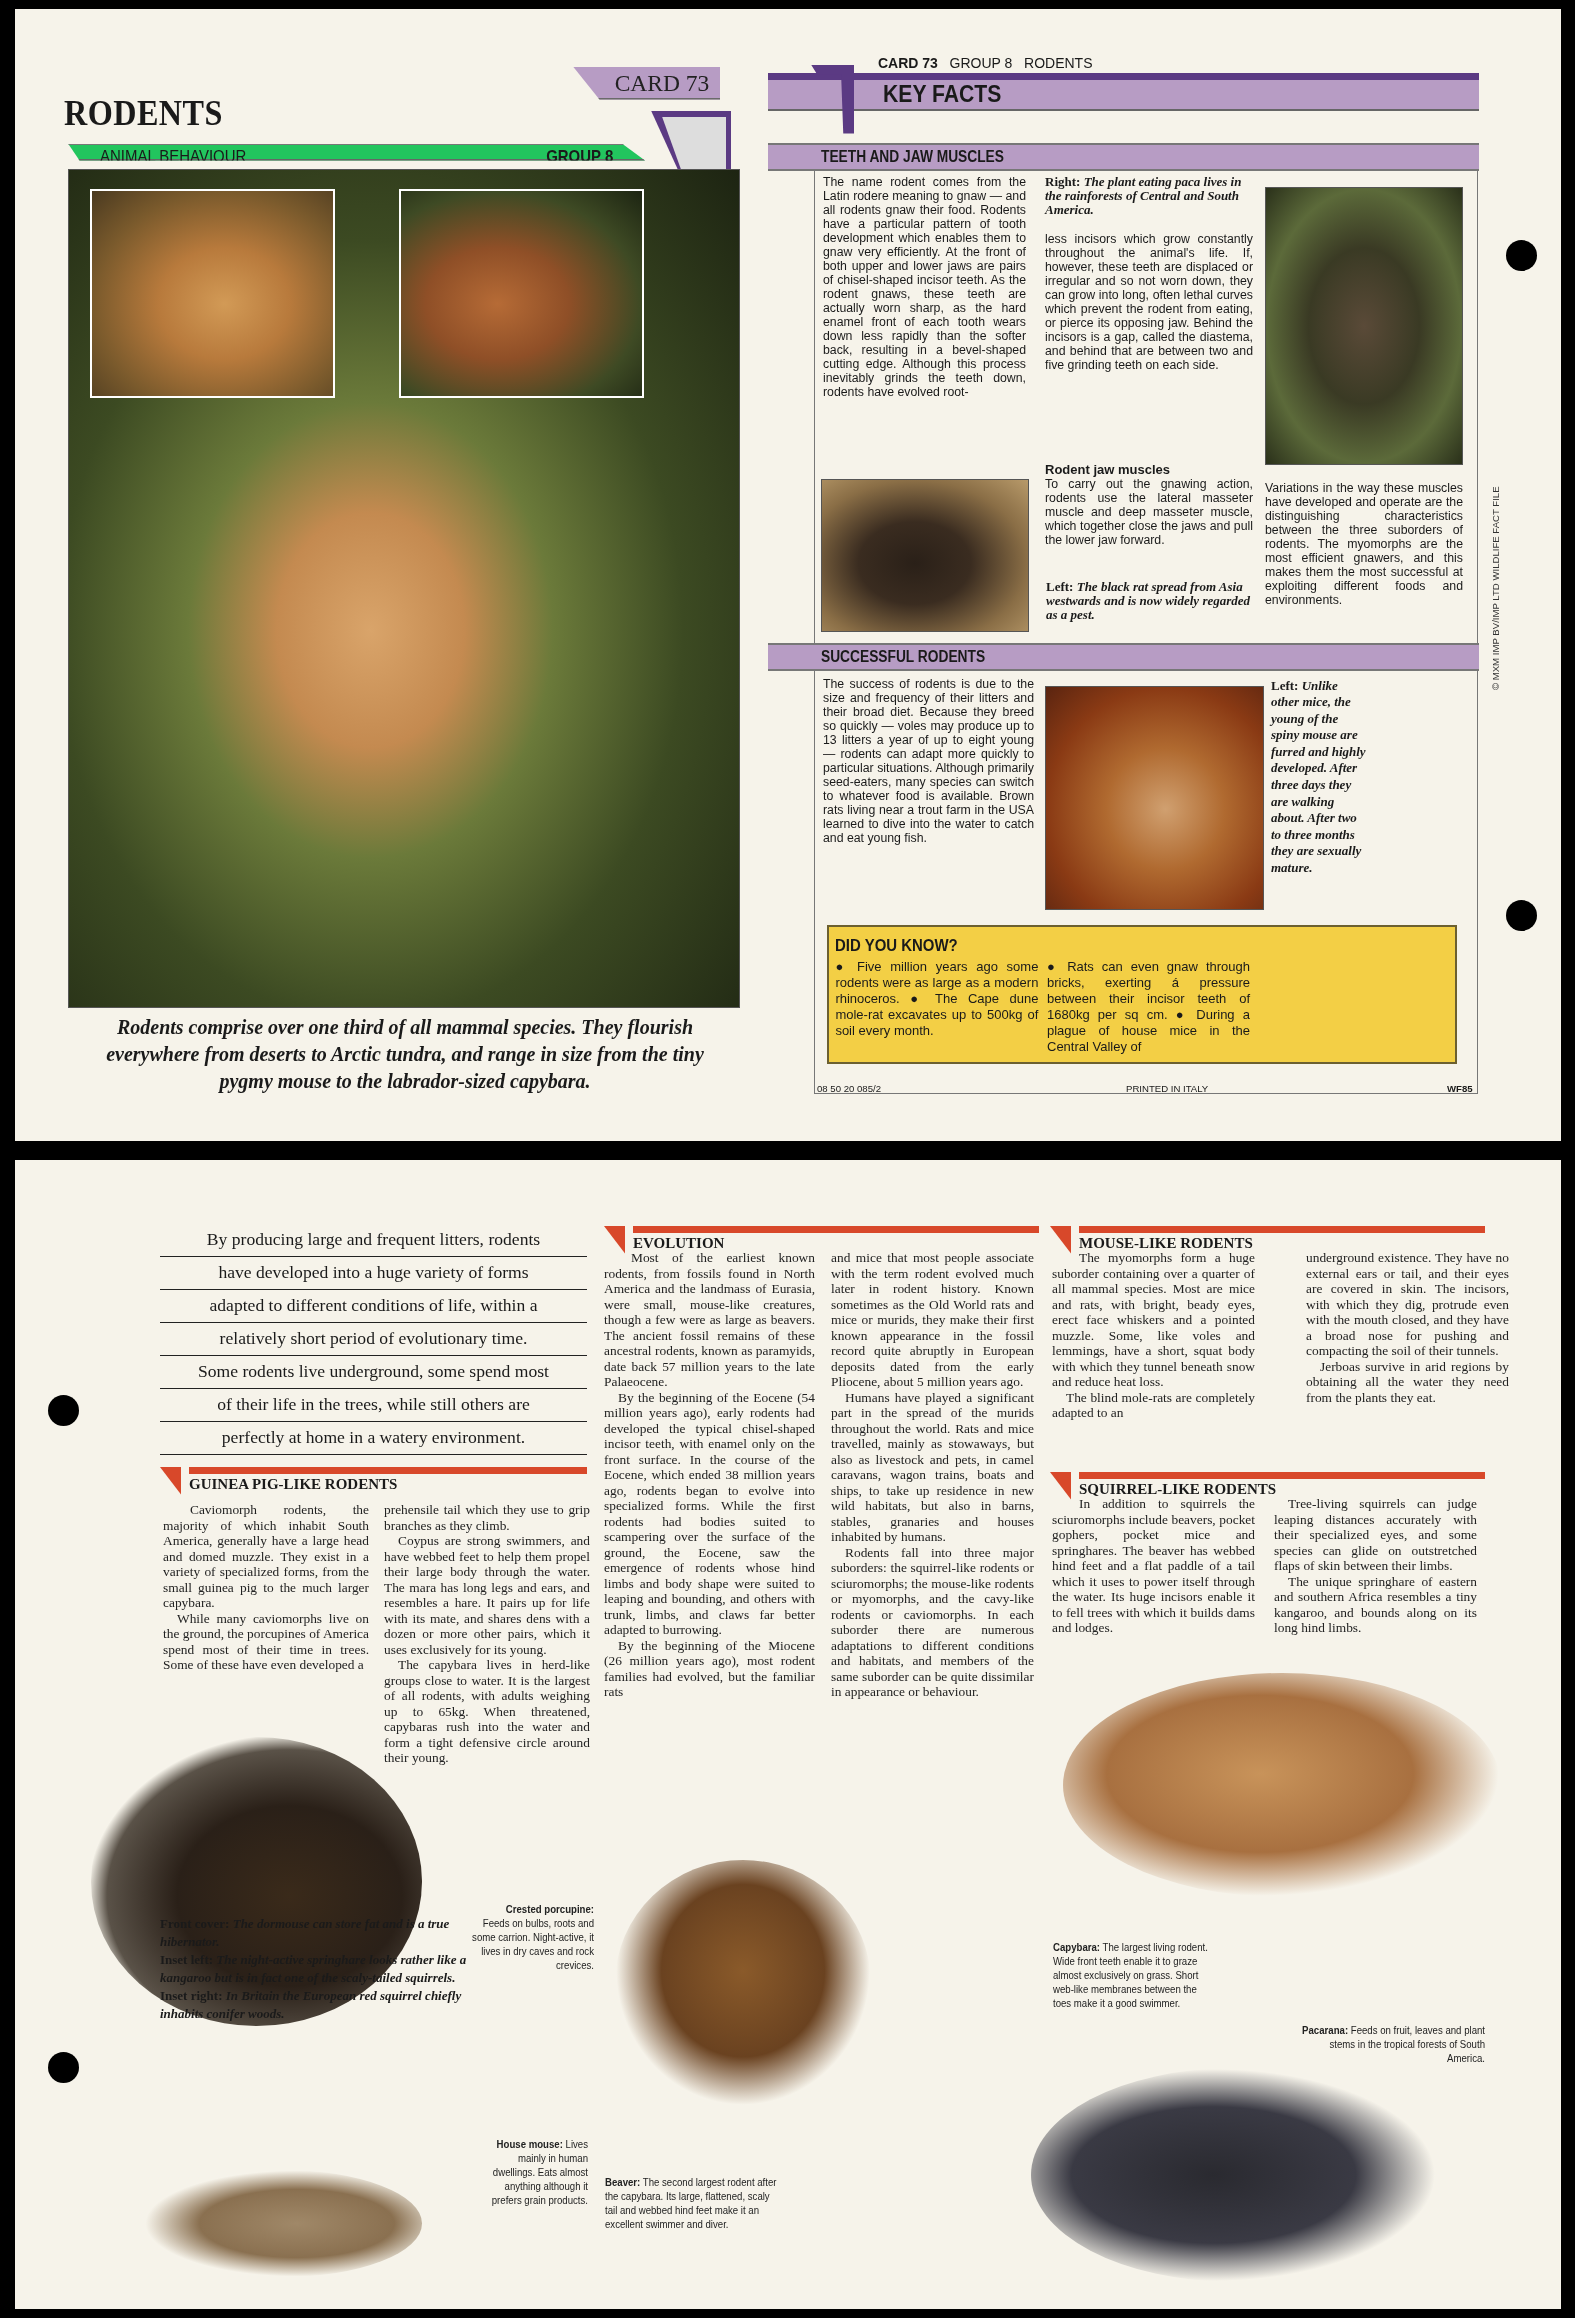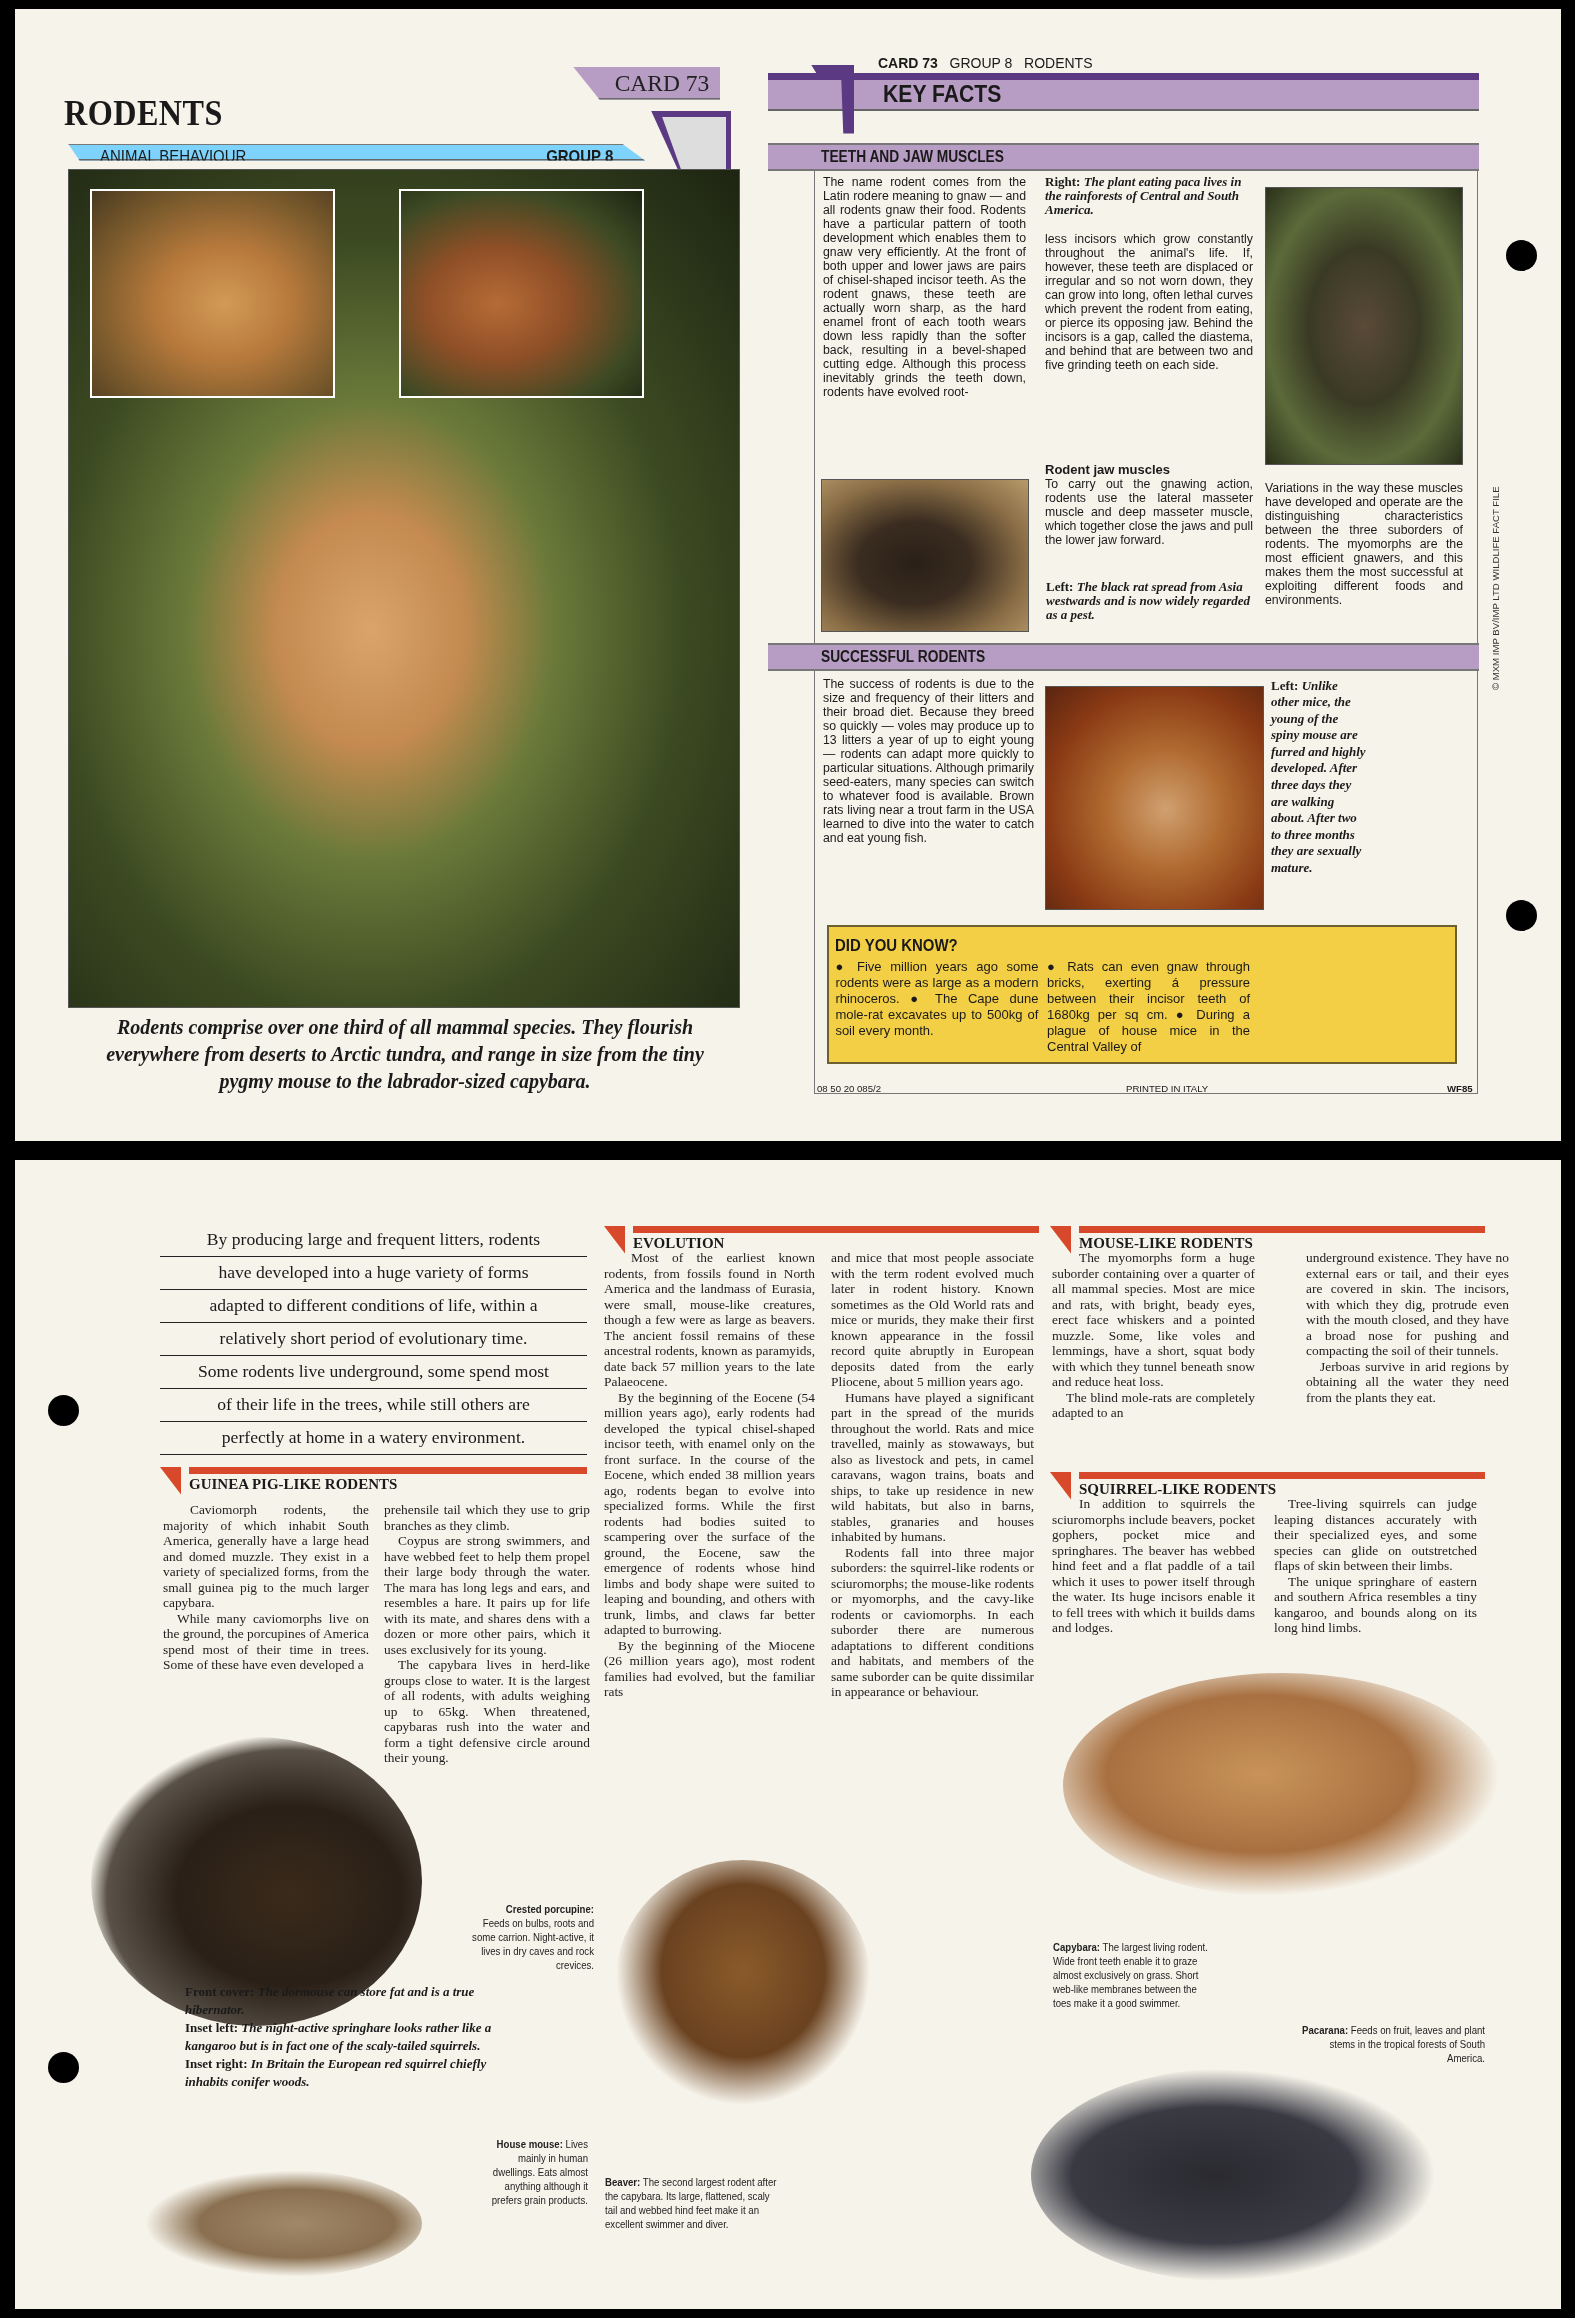--- a/index.html
+++ b/index.html
@@ -8,21 +8,21 @@
 
   .card { position: absolute; background: #f6f3ea; }
   #front { left: 15px; top: 8.5px; width: 1546px; height: 1132px; }
   #back  { left: 15px; top: 1160px; width: 1546px; height: 1149px; }
   .hole { position: absolute; width: 31px; height: 31px; border-radius: 50%; background: #000; }
 
   
   .title-main { position:absolute; left:49px; top:85px; font-family:"Liberation Serif", serif; font-weight:bold; font-size:35px; letter-spacing:0.5px; transform:scaleX(0.92); transform-origin:left; }
   .card-tab { position:absolute; left:558px; top:58px; width:147px; height:33px; background:#b79cc4; border-bottom:2.1px solid #6a6a6a; clip-path: polygon(0 0, 100% 0, 100% 100%, 18% 100%); }
   .card-tab span { position:absolute; right:10.7px; top:3.2px; font-family:"Liberation Serif", serif; font-size:23.5px; color:#222; }
-  .cat-bar { position:absolute; left:53px; top:135px; width:577px; height:17px; background:#7dd3fc; border-top:1.6px solid #777; border-bottom:2.7px solid #666; clip-path: polygon(0 0, 96% 0, 100% 100%, 2% 100%); }
+  .cat-bar { position:absolute; left:53px; top:135px; width:577px; height:17px; background:#22c55e; border-top:1.6px solid #777; border-bottom:2.7px solid #666; clip-path: polygon(0 0, 96% 0, 100% 100%, 2% 100%); }
   .cat-bar .l { position:absolute; left:32px; top:2.1px; font-size:17px; transform:scaleX(0.88); transform-origin:left; }
   .cat-bar .r { position:absolute; right:32px; top:2.1px; font-size:17px; font-weight:bold; transform:scaleX(0.88); transform-origin:right; }
   .badge-tri { position:absolute; left:636px; top:102px; width:80px; height:176px; background:#5b3a83; clip-path: polygon(0 0,100% 0,100% 100%); }
   .badge-inner { position:absolute; left:647px; top:108px; width:64px; height:107px; background:#ddd; clip-path: polygon(0 0,100% 0,100% 100%, 60% 100%); }
 
   .photo { position:absolute; overflow:hidden; border:1.6px solid #555; }
   .main-photo { left:53px; top:160px; width:672px; height:839px; background: radial-gradient(ellipse at 45% 55%, #d9a46a 0%, #c48a50 18%, #6b7a3a 35%, #3c4a22 60%, #1d2412 100%); }
   .inset1 { left:75px; top:180px; width:245px; height:209px; background: radial-gradient(ellipse at 55% 55%, #d29a56 0%, #b87a3c 35%, #7a5a2c 70%, #4a3a20 100%); border:2.7px solid #fff; }
   .inset2 { left:384px; top:180px; width:245px; height:209px; background: radial-gradient(ellipse at 40% 55%, #b66b36 0%, #8f4f27 35%, #3e4a24 70%, #1c2412 100%); border:2.7px solid #fff; }
   .caption-front { position:absolute; left:64px; top:1005px; width:652px; text-align:center; font-family:"Liberation Serif", serif; font-style:italic; font-weight:bold; font-size:20px; line-height:27px; }
@@ -237,21 +237,21 @@
 </div>
 <div class="acap" style="left:1053px; top:1940px; width:182px; transform-origin:left top;">
   <b>Capybara:</b>
   <span>The largest living rodent. Wide front teeth enable it to graze almost exclusively on grass. Short web-like membranes between the toes make it a good swimmer.</span>
 </div>
 <div class="acap" style="left:1277px; top:2023px; width:208px; text-align:right; transform-origin:right top;">
   <b>Pacarana:</b>
   <span>Feeds on fruit, leaves and plant stems in the tropical forests of South America.</span>
 </div>
 
-<div class="fcap" style="top:1983px;margin-left:25px;">
+<div class="fcap" style="top:1915px;">
   <b>Front cover:</b>
   <i>The dormouse can store fat and is a true hibernator.</i><br>
   <b>Inset left:</b>
   <i>The night-active springhare looks rather like a kangaroo but is in fact one of the scaly-tailed squirrels.</i><br>
   <b>Inset right:</b>
   <i>In Britain the European red squirrel chiefly inhabits conifer woods.</i>
 </div>
 
 
 </body></html>

